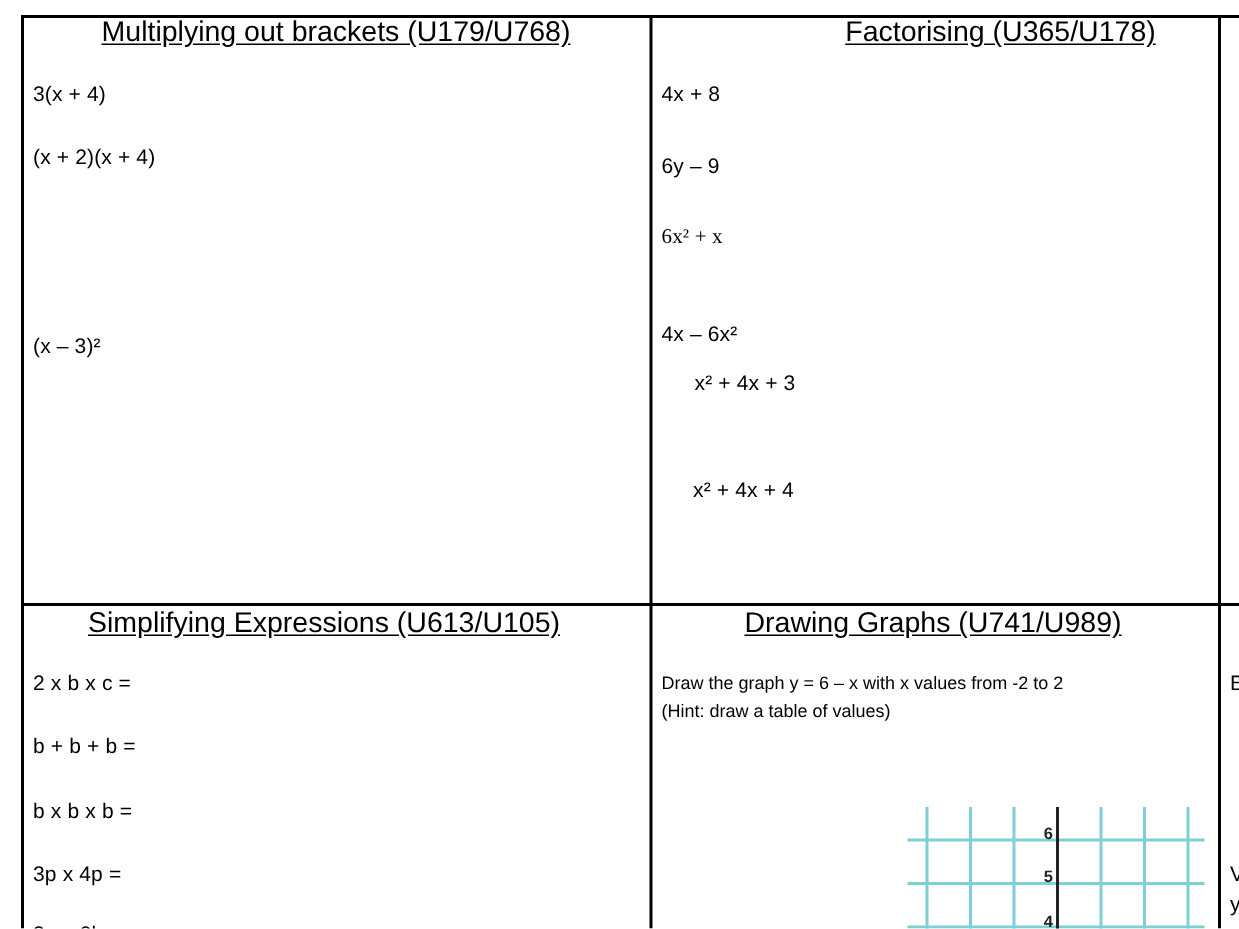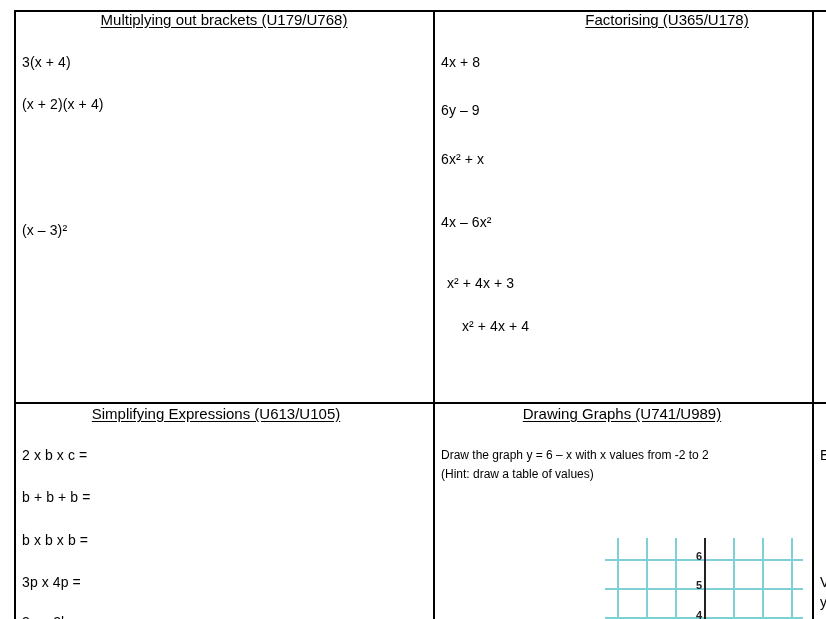--- a/index.html
+++ b/index.html
@@ -17,21 +17,21 @@
     }
     .line { position: absolute; background: #000; }
     .h-top { left: 14px; top: 10px; width: 812px; height: 1.5px; }
     .h-mid { left: 14px; top: 402px; width: 812px; height: 1.5px; }
     .v-left { left: 14px; top: 10px; width: 1.5px; height: 609px; }
     .v-mid { left: 433px; top: 10px; width: 1.5px; height: 609px; }
     .v-right { left: 812px; top: 10px; width: 1.5px; height: 609px; }
 
     .title {
       position: absolute;
-      font-size: 15px;
+      font-size: 19px;
       text-decoration: underline;
       text-underline-offset: 2px;
       white-space: nowrap;
       transform: translateX(-50%);
     }
     .item {
       position: absolute;
       font-size: 14px;
       white-space: nowrap;
       letter-spacing: 0.1px;
@@ -74,23 +74,23 @@
   <div class="title" style="left:224px; top:11px;">Multiplying out brackets (U179/U768)</div>
   <div class="item" style="left:22px; top:54px;">3(x + 4)</div>
   <div class="item" style="left:22px; top:96px;">(x + 2)(x + 4)</div>
   <div class="item" style="left:22px; top:222px;">(x – 3)²</div>
 </div>
 
 <div>
   <div class="title" style="left:622px; top:11px;margin-left:45px;">Factorising (U365/U178)</div>
   <div class="item" style="left:441px; top:54px;">4x + 8</div>
   <div class="item" style="left:441px; top:102px;">6y – 9</div>
-  <div class="item" style="left:441px; top:151px;">6x² + x</div>
+  <div class="item" style="left:441px; top:151px;font-family:Liberation Serif, serif;">6x² + x</div>
   <div class="item" style="left:441px; top:214px;">4x – 6x²</div>
-  <div class="item" style="left:447px; top:247px;margin-top:28px;">x² + 4x + 3</div>
+  <div class="item" style="left:463px; top:247px;">x² + 4x + 3</div>
   <div class="item" style="left:462px; top:318px;">x² + 4x + 4</div>
 </div>
 
 <div>
   <div class="title" style="left:216px; top:405px;text-decoration:underline;">Simplifying Expressions (U613/U105)</div>
   <div class="item" style="left:22px; top:447px;">2 x b x c =</div>
   <div class="item" style="left:22px; top:489px;">b + b + b =</div>
   <div class="item" style="left:22px; top:532px;">b x b x b =</div>
   <div class="item" style="left:22px; top:574px;">3p x 4p =</div>
   <div class="clipped" style="left:22px; top:614px;">3a – 2b</div>

